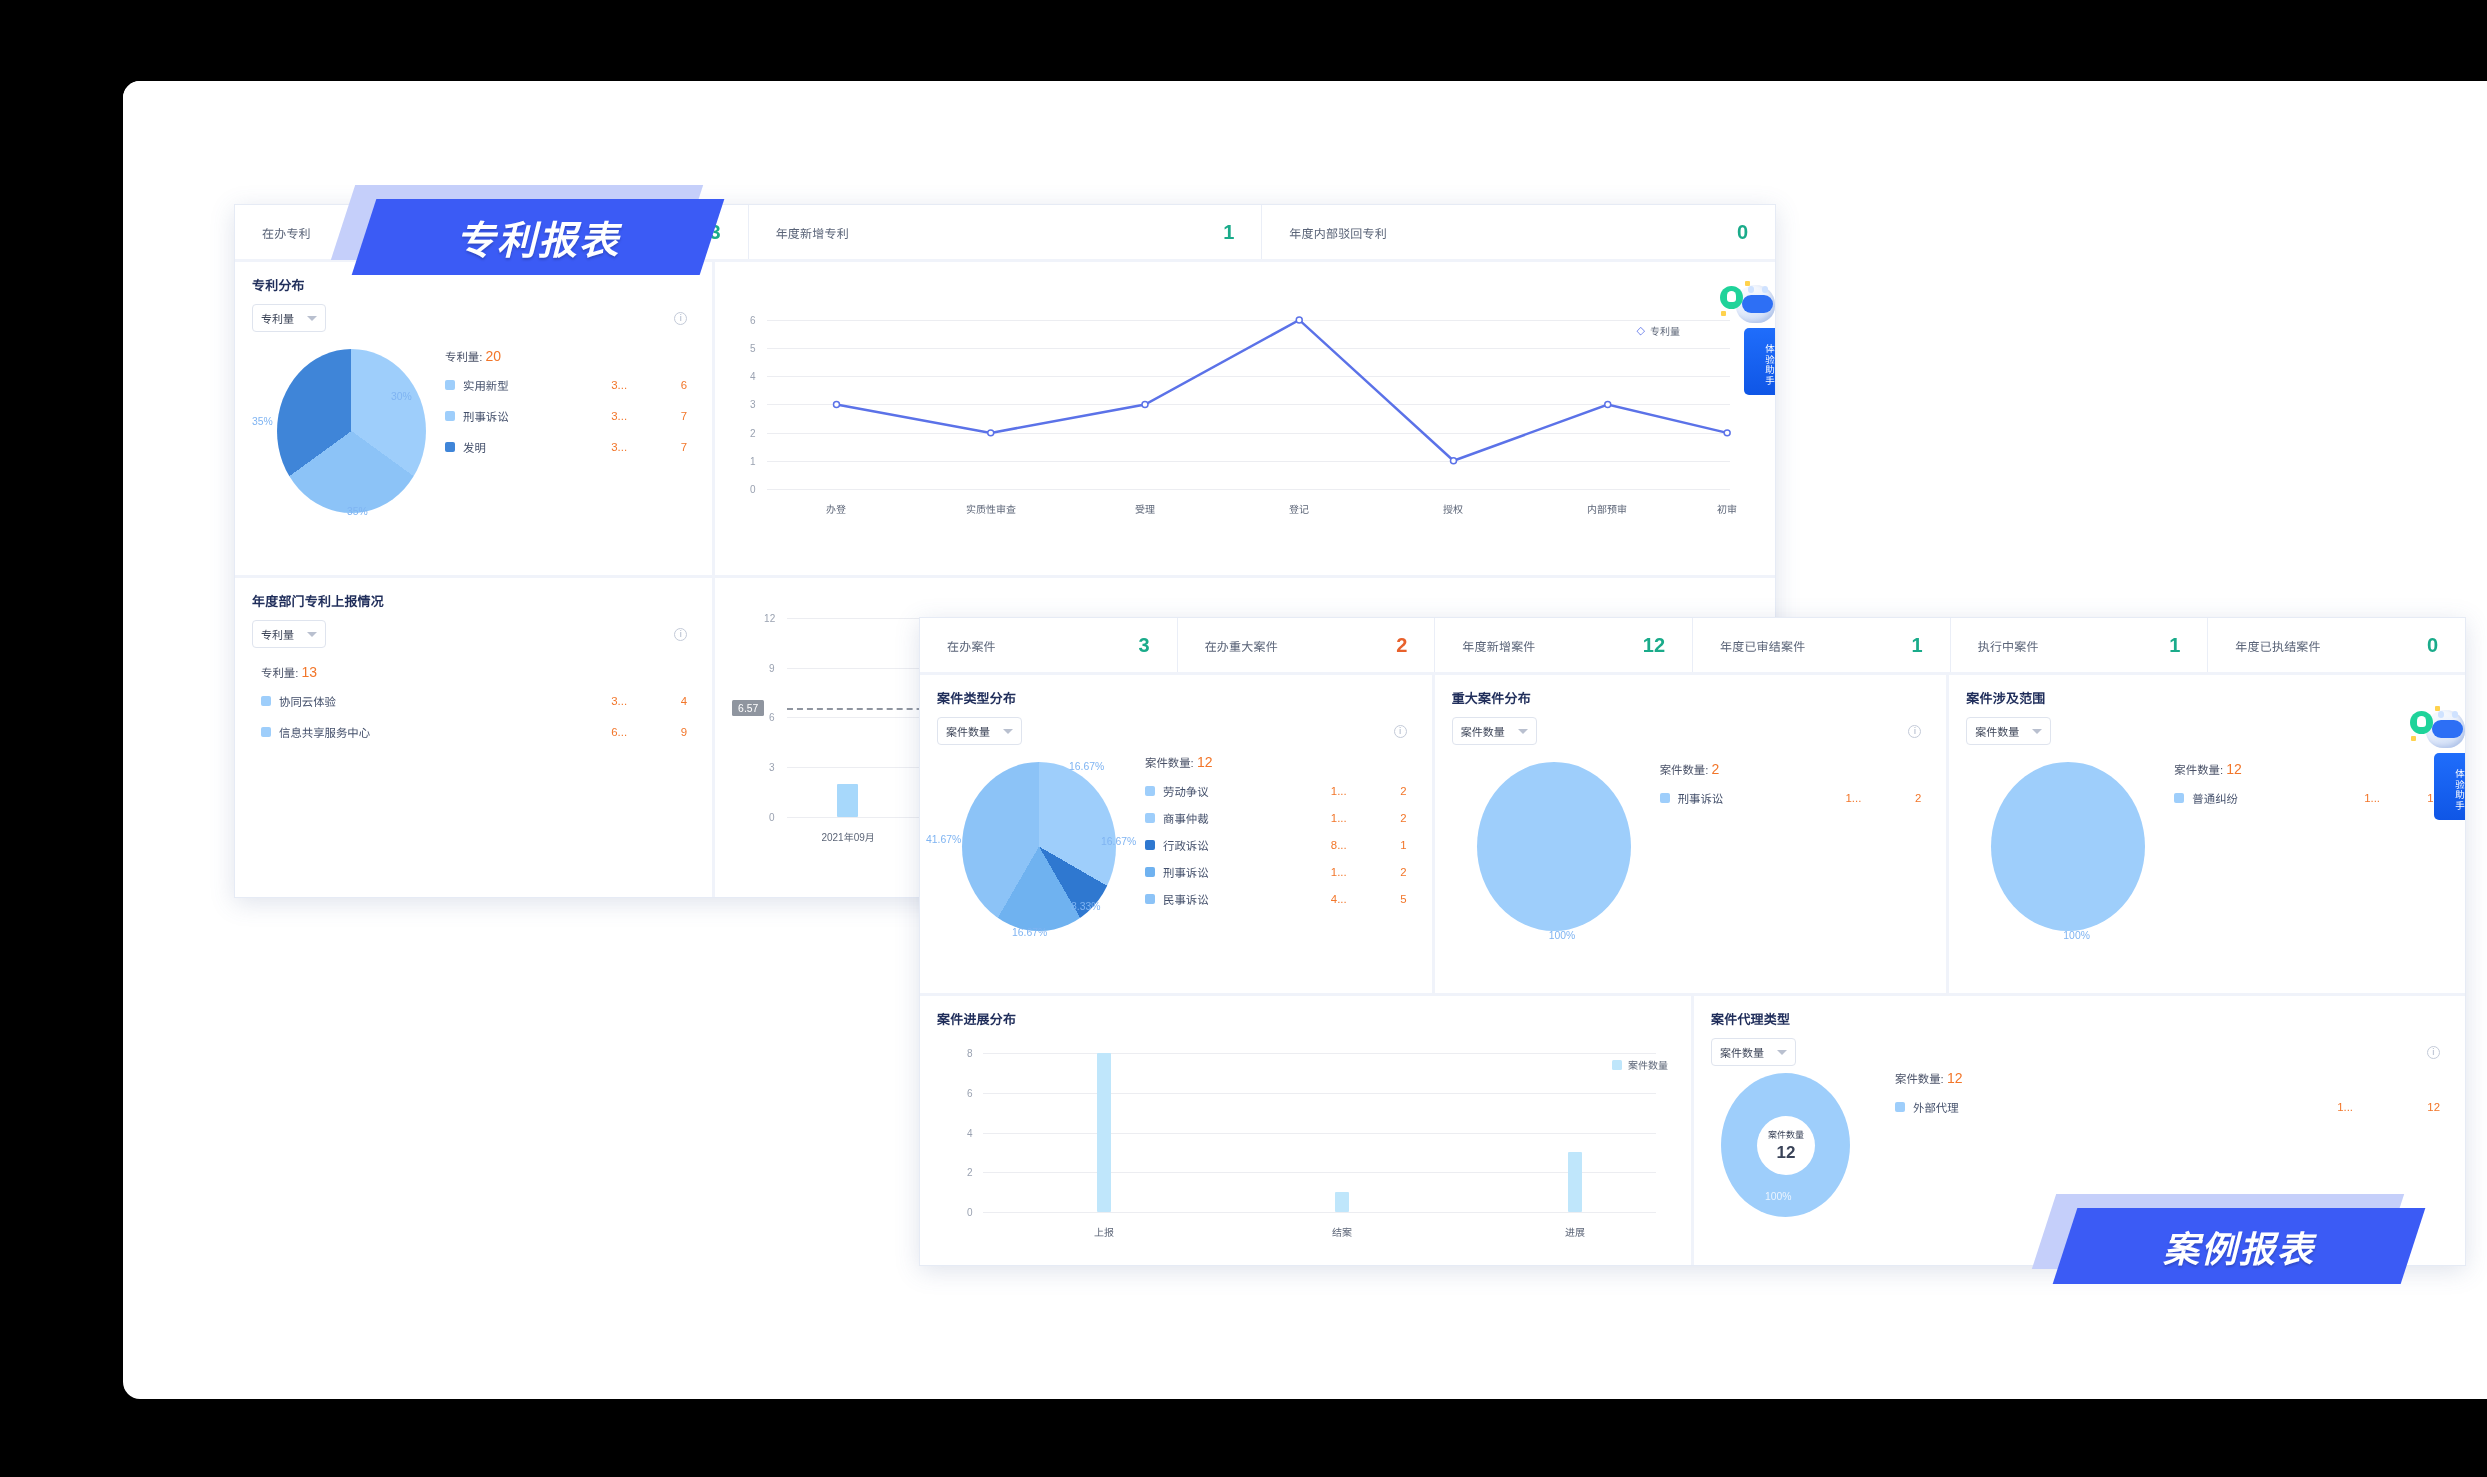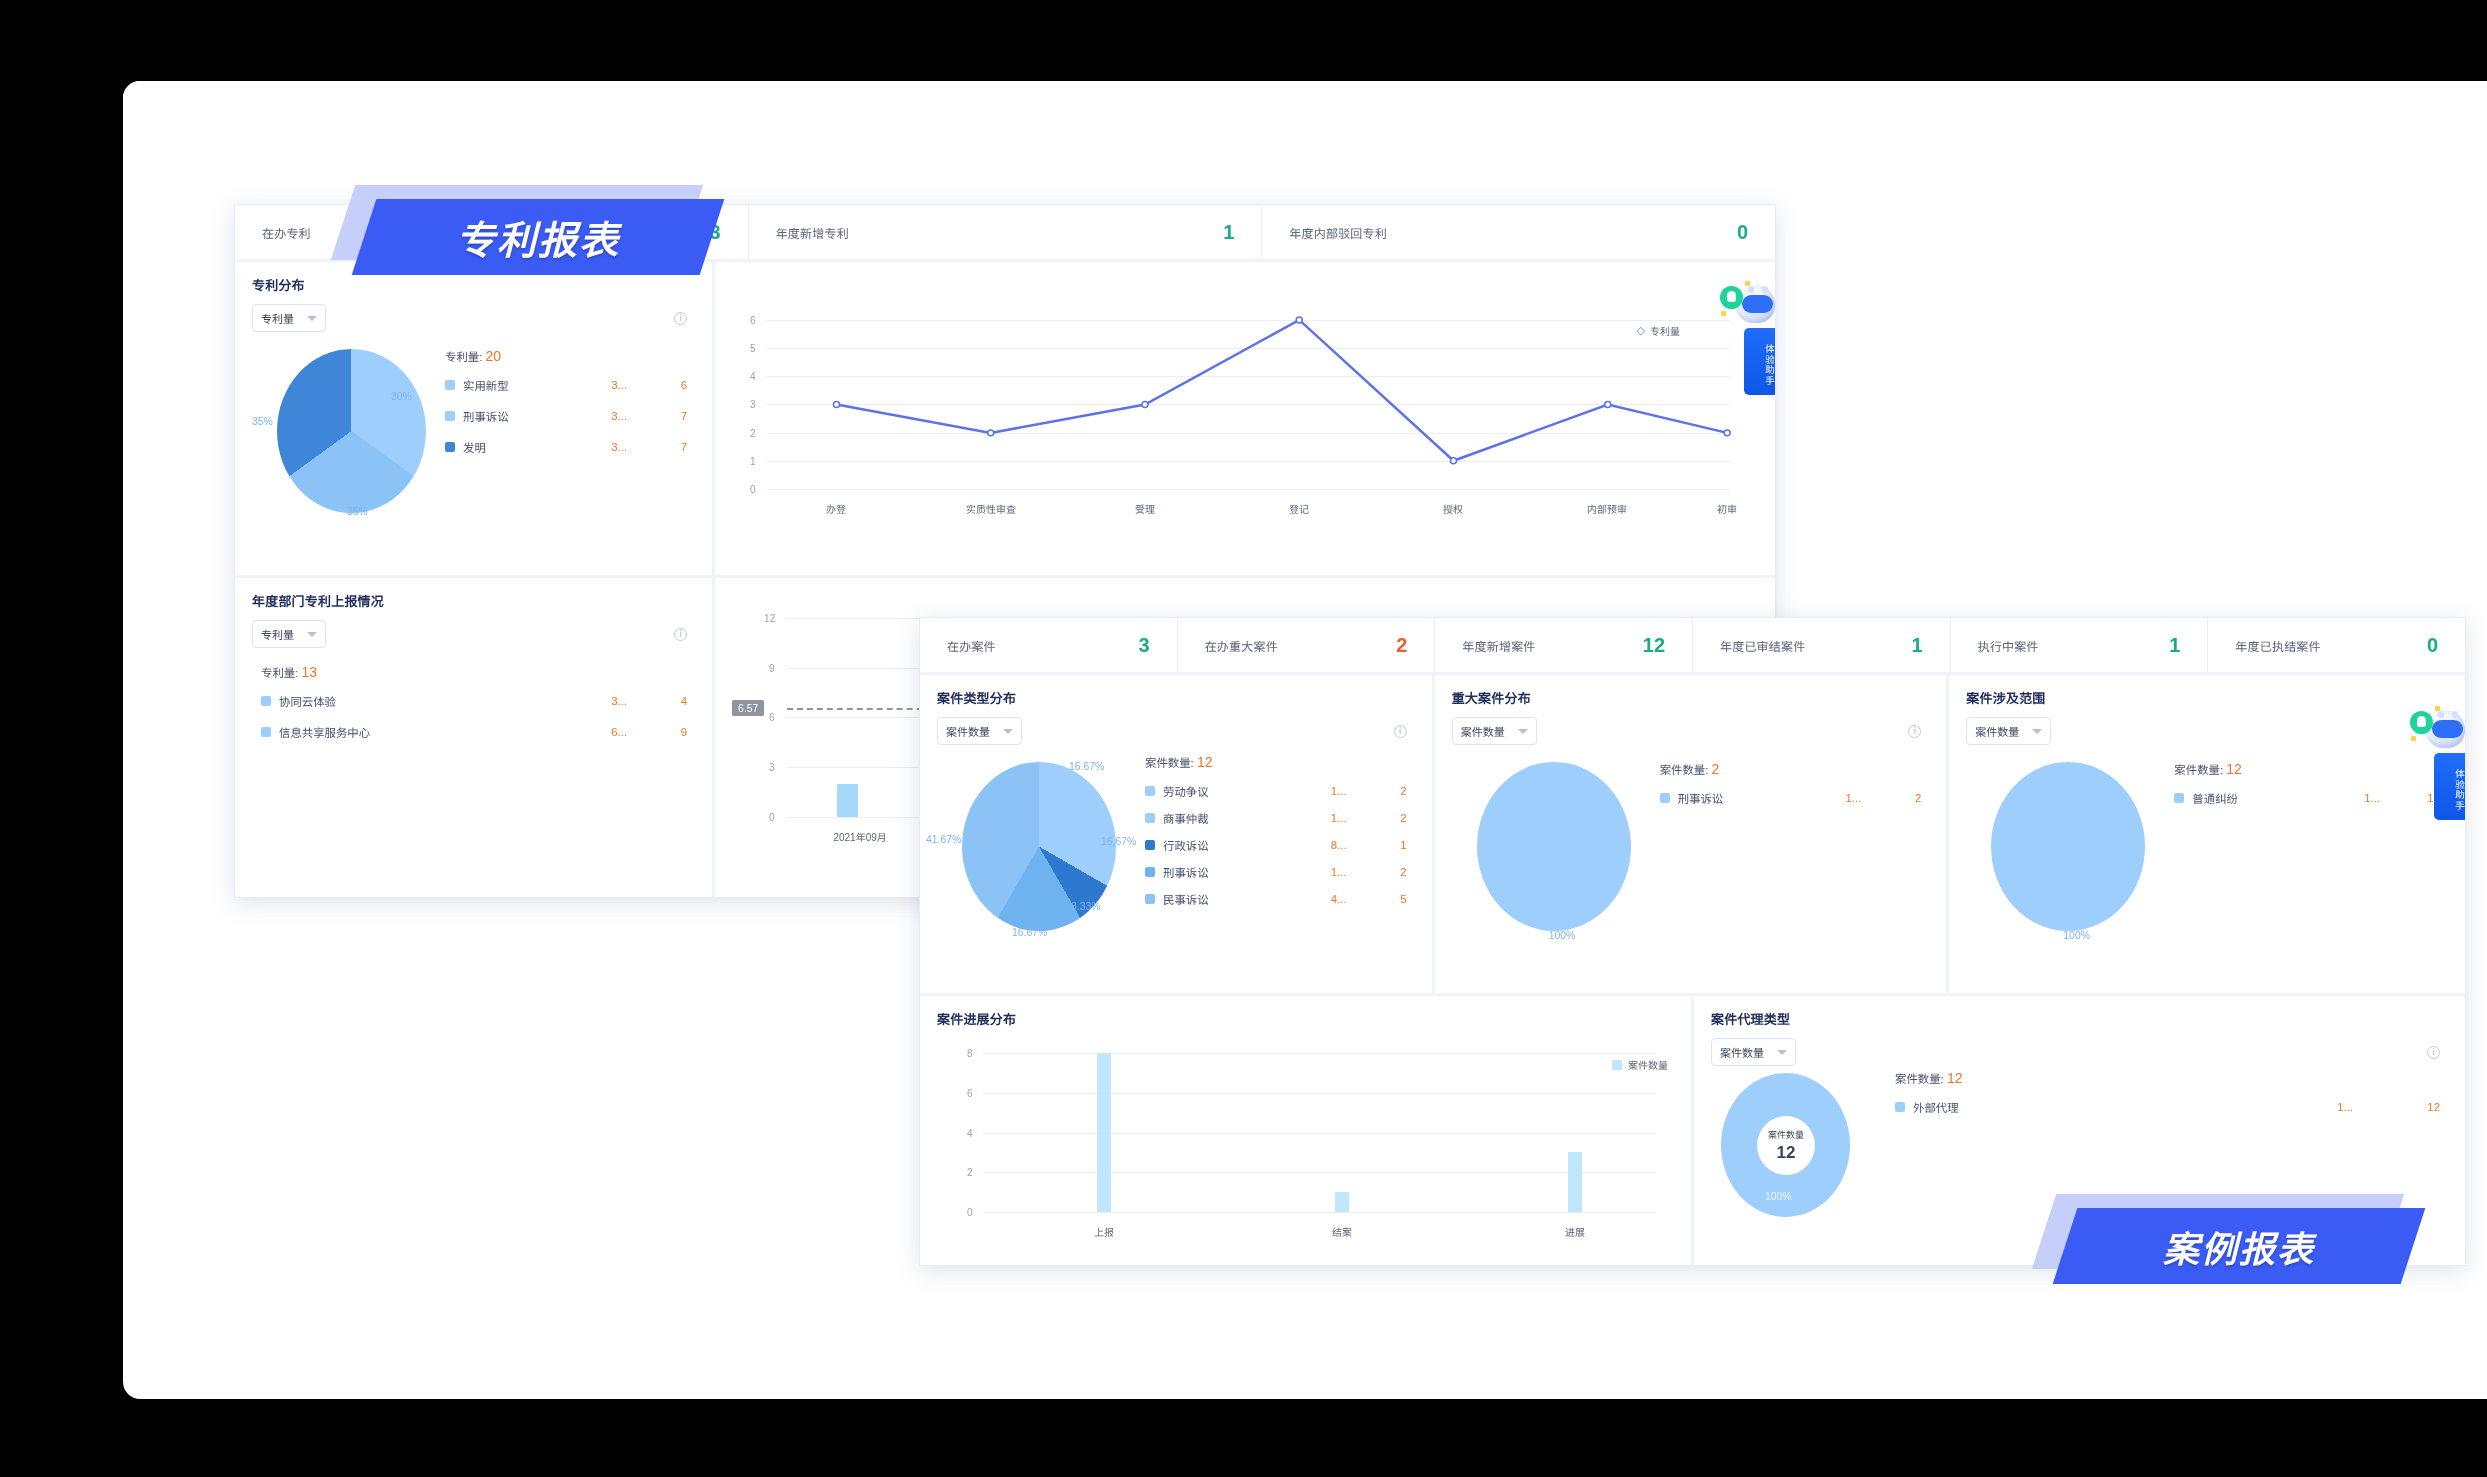--- a/index.html
+++ b/index.html
@@ -310,21 +310,21 @@
           <div class="gridline" style="left:55px;right:20px;top:50px"></div>
           <div class="gridline" style="left:55px;right:20px;top:0px"></div>
           <span class="ytick" style="left:37px;top:199px">0</span>
           <span class="ytick" style="left:37px;top:149px">3</span>
           <span class="ytick" style="left:37px;top:99px">6</span>
           <span class="ytick" style="left:37px;top:50px">9</span>
           <span class="ytick" style="left:32px;top:0px">12</span>
           <div class="avg-dash" style="left:55px;right:20px;top:90px"></div>
           <div class="avg-label" style="left:0px;top:90px">6.57</div>
           <div class="bar" style="left:105px;width:21px;height:33px;top:166px"></div>
-          <span class="xtick" style="left:128px;top:211px">2021年09月</span>
+          <span class="xtick" style="left:116px;top:211px">2021年09月</span>
         </div>
       </div>
     </div>
 
     <div class="assistant" style="right:0px;top:75px">
       <div class="bot">
         <div class="head"></div>
           <div class="visor"></div>
         <div class="eye l"></div>
           <div class="eye r"></div>

